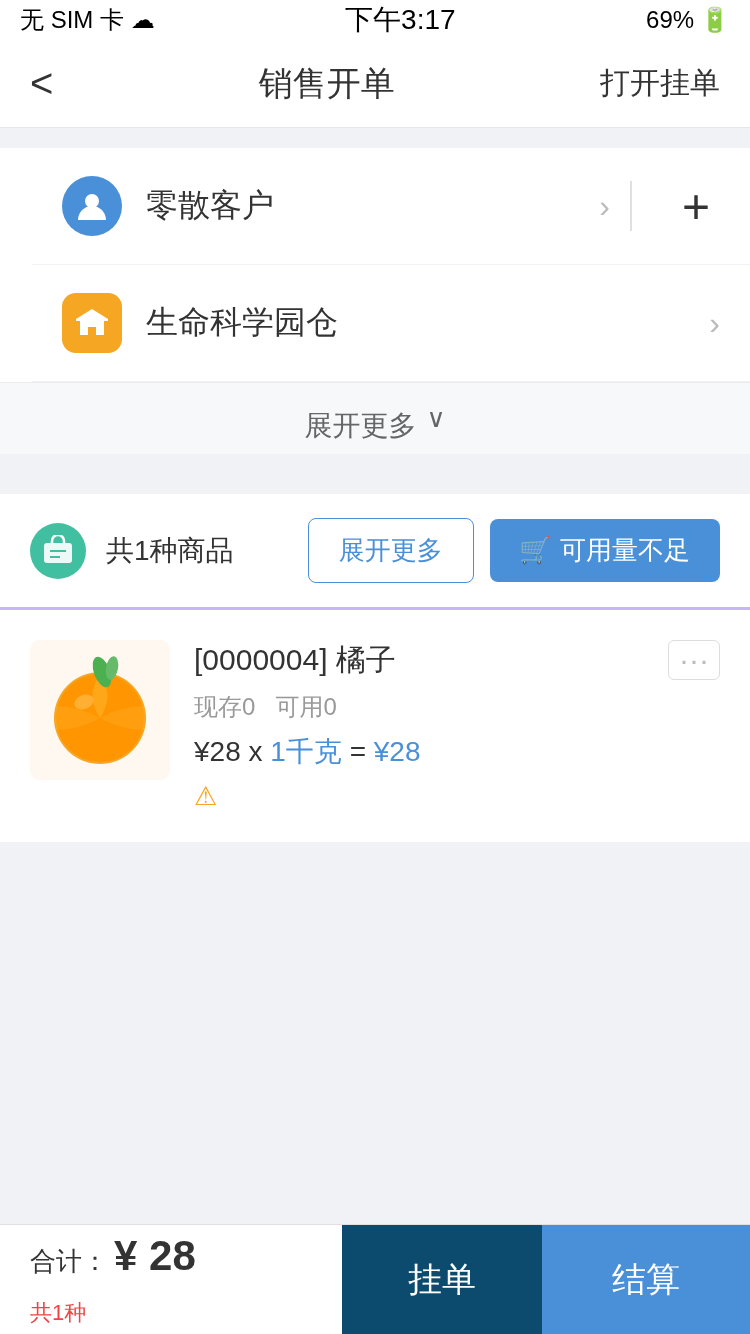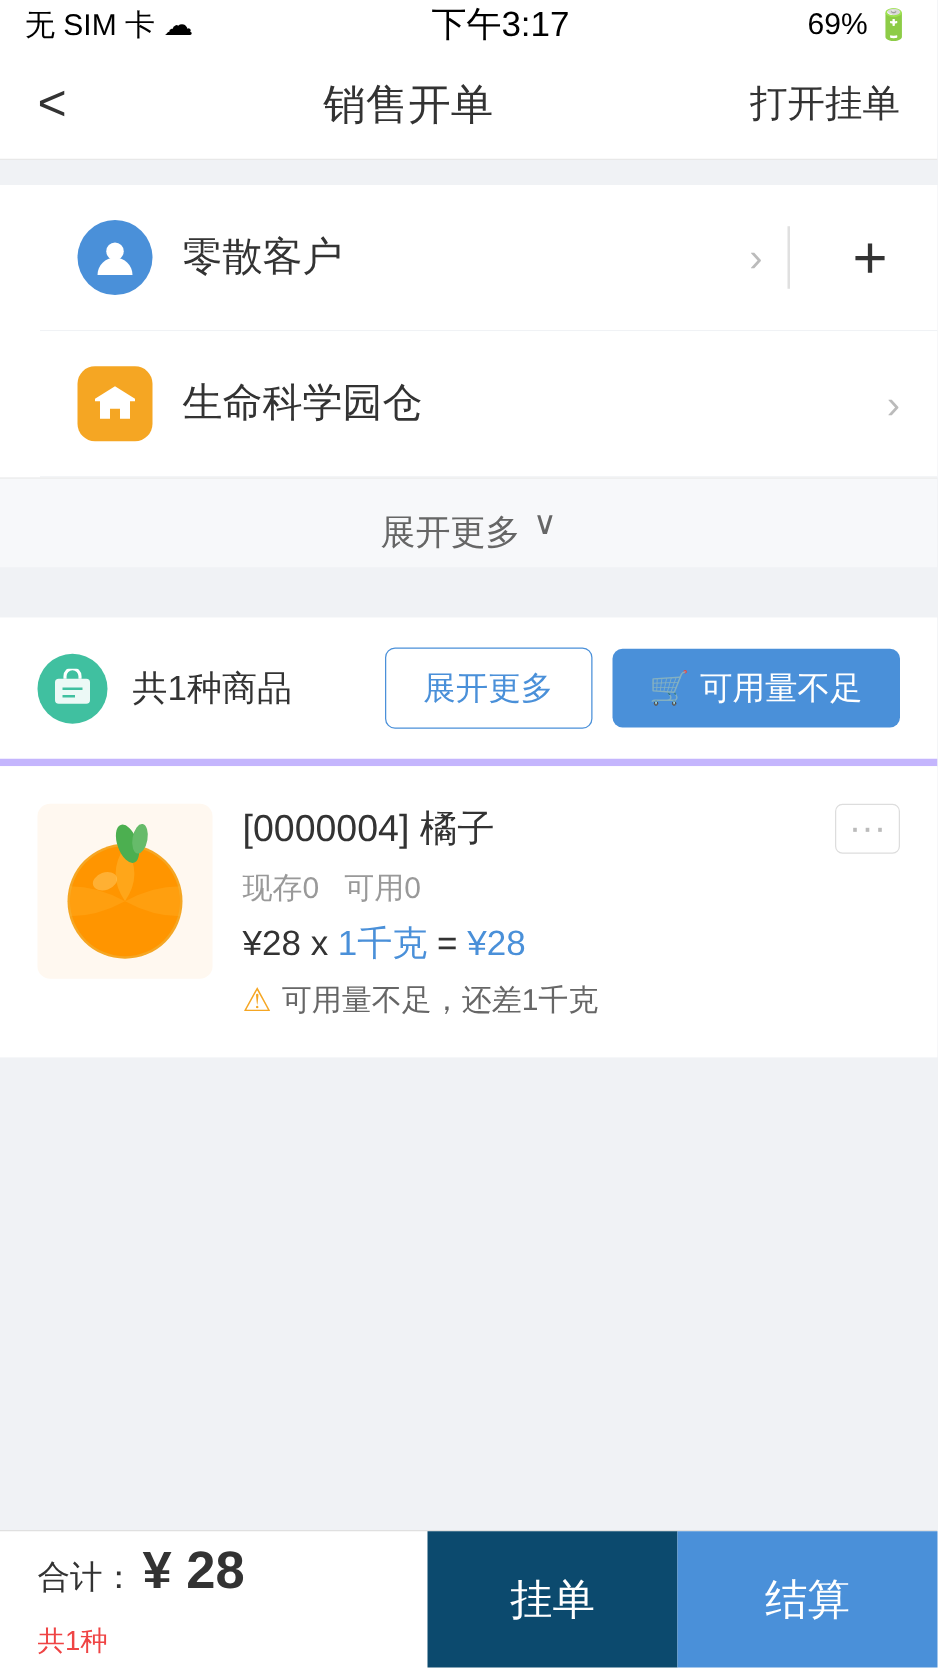--- a/index.html
+++ b/index.html
@@ -139,21 +139,21 @@
     .products-section {
       background: #fff;
       margin-top: 20px;
     }
 
     
     .products-header {
       display: flex;
       align-items: center;
       padding: 24px 30px;
-      border-bottom: 6px solid #c4b5fd;
+      border-bottom: 3px solid #c4b5fd;
     }
     .products-count-icon {
       width: 56px;
       height: 56px;
       border-radius: 50%;
       background: #40c0a0;
       display: flex;
       align-items: center;
       justify-content: center;
       margin-right: 20px;
@@ -427,21 +427,20 @@
       </div>
       <div class="product-price">
         <span>¥28</span>
         <span> x </span>
         <span class="qty-highlight" style="color:#4a90d9;">1千克</span>
         <span> = </span>
         <span class="highlight" style="color:#4a90d9;">¥28</span>
       </div>
       <div class="product-warning">
         <span class="warning-icon">⚠</span>
-        <span>可用量不足，还差1千克</span>
       </div>
     </div>
   </div>
 </div>
 
 <div class="content-space"></div>
 
 <div class="footer">
   <div class="footer-total">
     <div class="footer-total-label">

